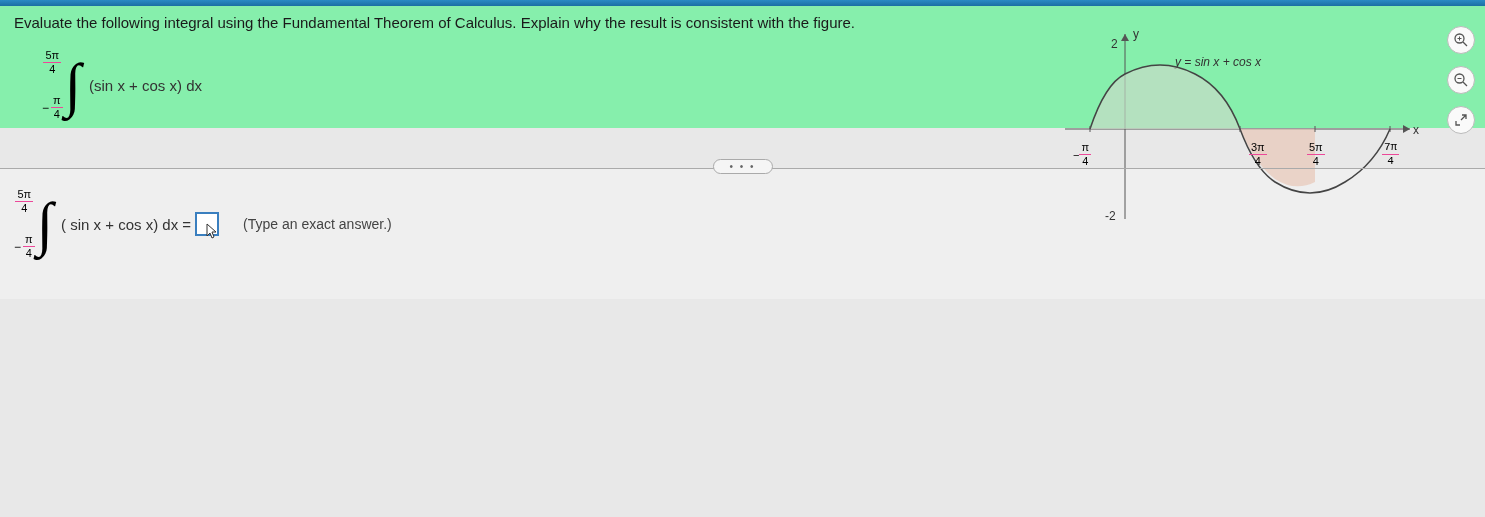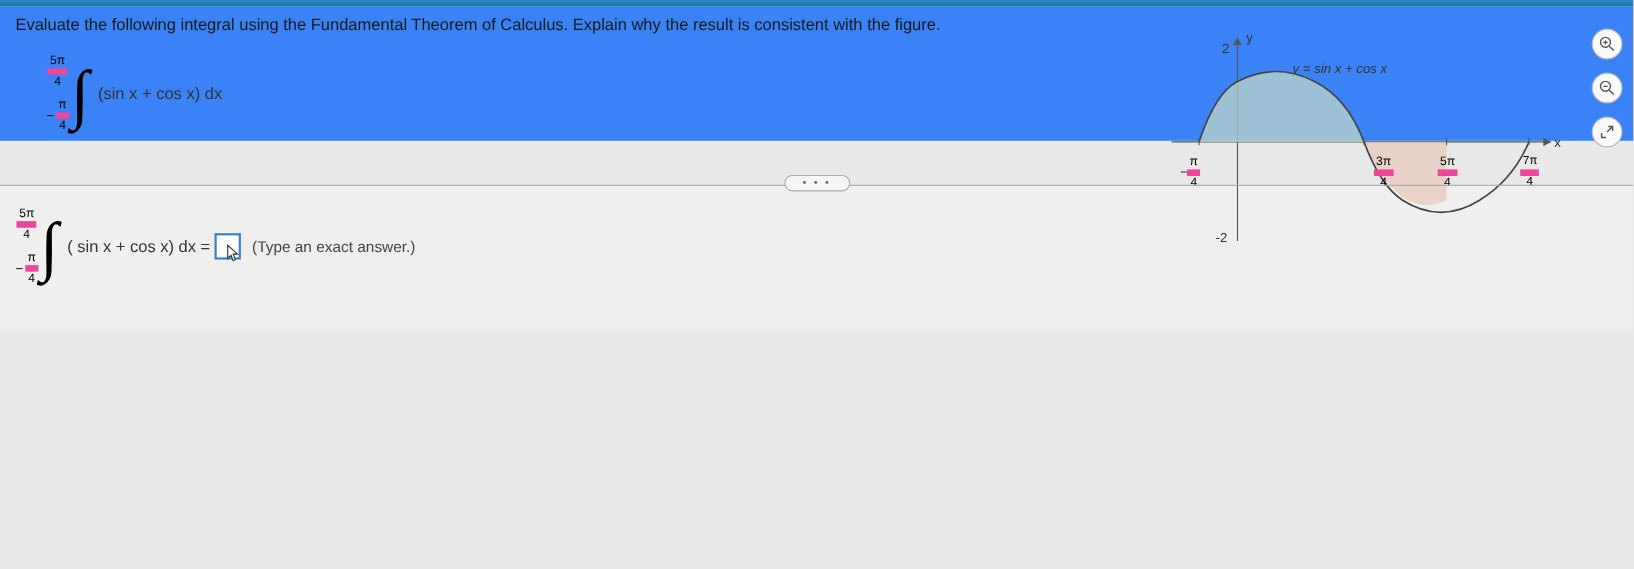--- a/index.html
+++ b/index.html
@@ -13,21 +13,21 @@
       width: 1485px;
       height: 517px;
       position: relative;
       overflow: hidden;
     }
     .top-border {
       height: 6px;
       background: linear-gradient(to bottom, #2a8bc4, #1a6fa3);
     }
     .content-area {
-      background: #3b82f6;
+      background: #86efac;
       padding: 8px 14px;
       position: relative;
     }
     .question-text {
       font-size: 15px;
       color: #1a1a1a;
       margin-bottom: 14px;
     }
     .integral-block {
       margin-left: 28px;
@@ -108,21 +108,21 @@
     .cursor-icon {
       position: absolute;
       bottom: -10px;
       right: -4px;
       font-size: 16px;
       color: #333;
     }
     .hint-text {
       font-size: 14px;
       color: #444;
-      margin-left: 6px;
+      margin-left: 20px;
     }
     .integral-layout {
       display: inline-flex;
       flex-direction: row;
       align-items: center;
     }
     .bounds-col {
       display: flex;
       flex-direction: column;
       justify-content: space-between;
@@ -137,21 +137,21 @@
     }
     .fraction-sm {
       display: inline-flex;
       flex-direction: column;
       align-items: center;
       font-size: 11px;
       line-height: 1;
       vertical-align: middle;
     }
     .fraction-sm .n {
-      border-bottom: 6px solid #ec4899;
+      border-bottom: 1px solid #ec4899;
       padding: 0 2px 1px 2px;
     }
     .fraction-sm .d {
       padding: 1px 2px 0 2px;
     }
     .lb-row {
       display: flex;
       align-items: center;
       gap: 2px;
     }

